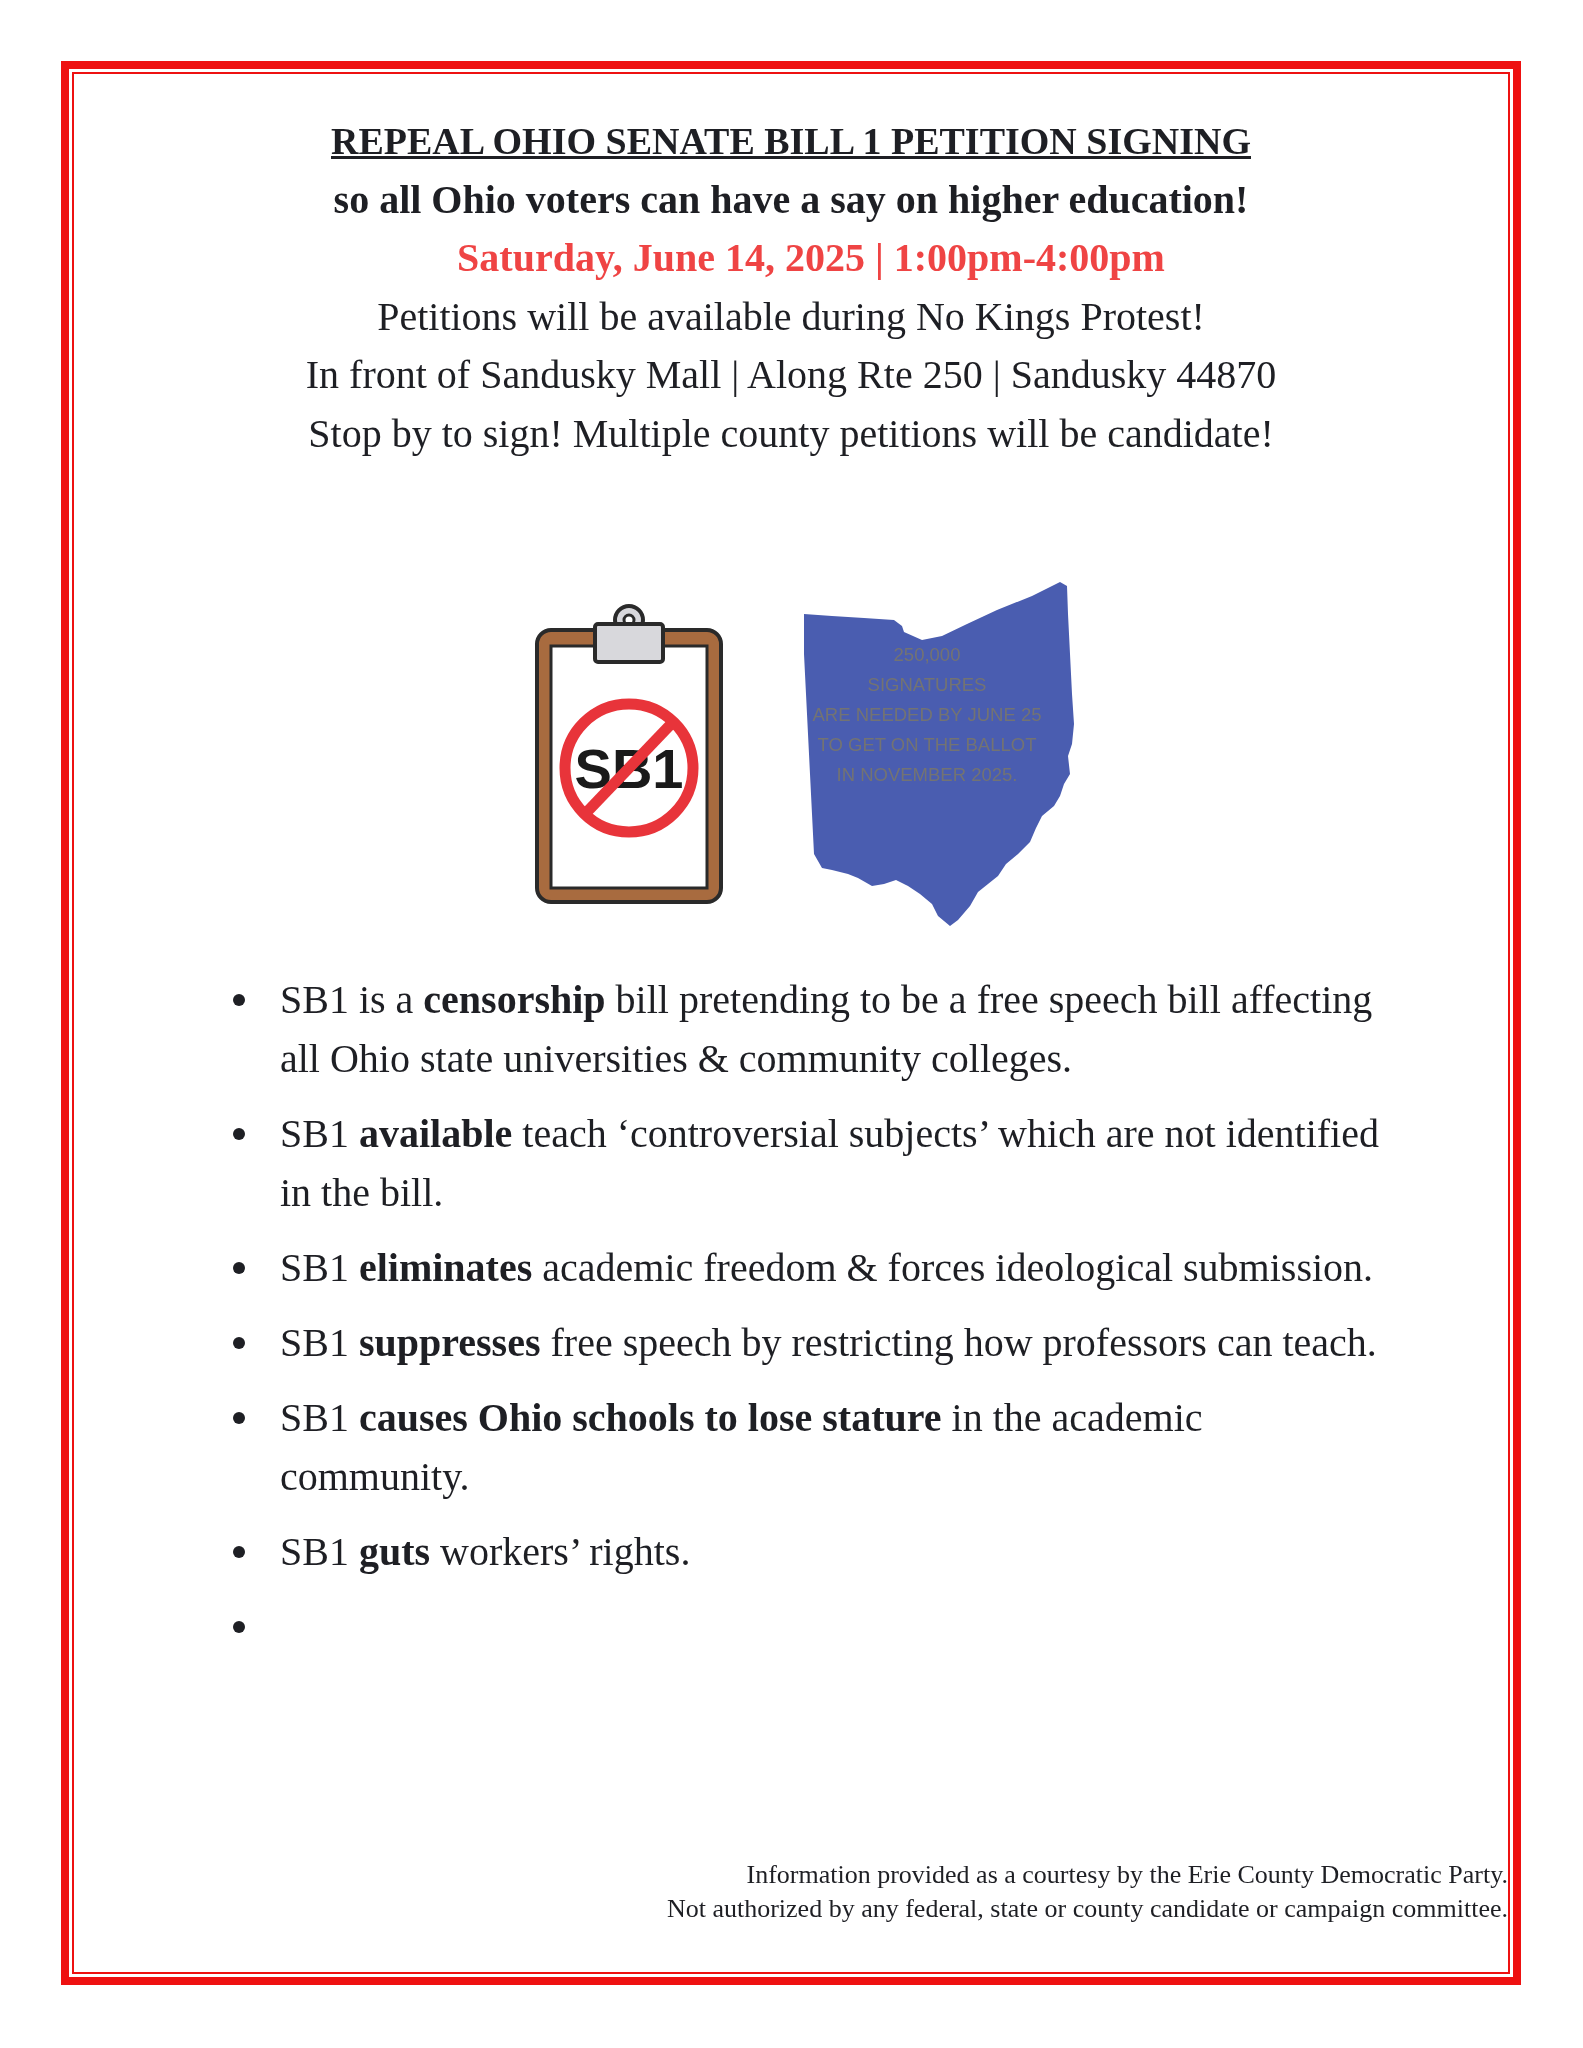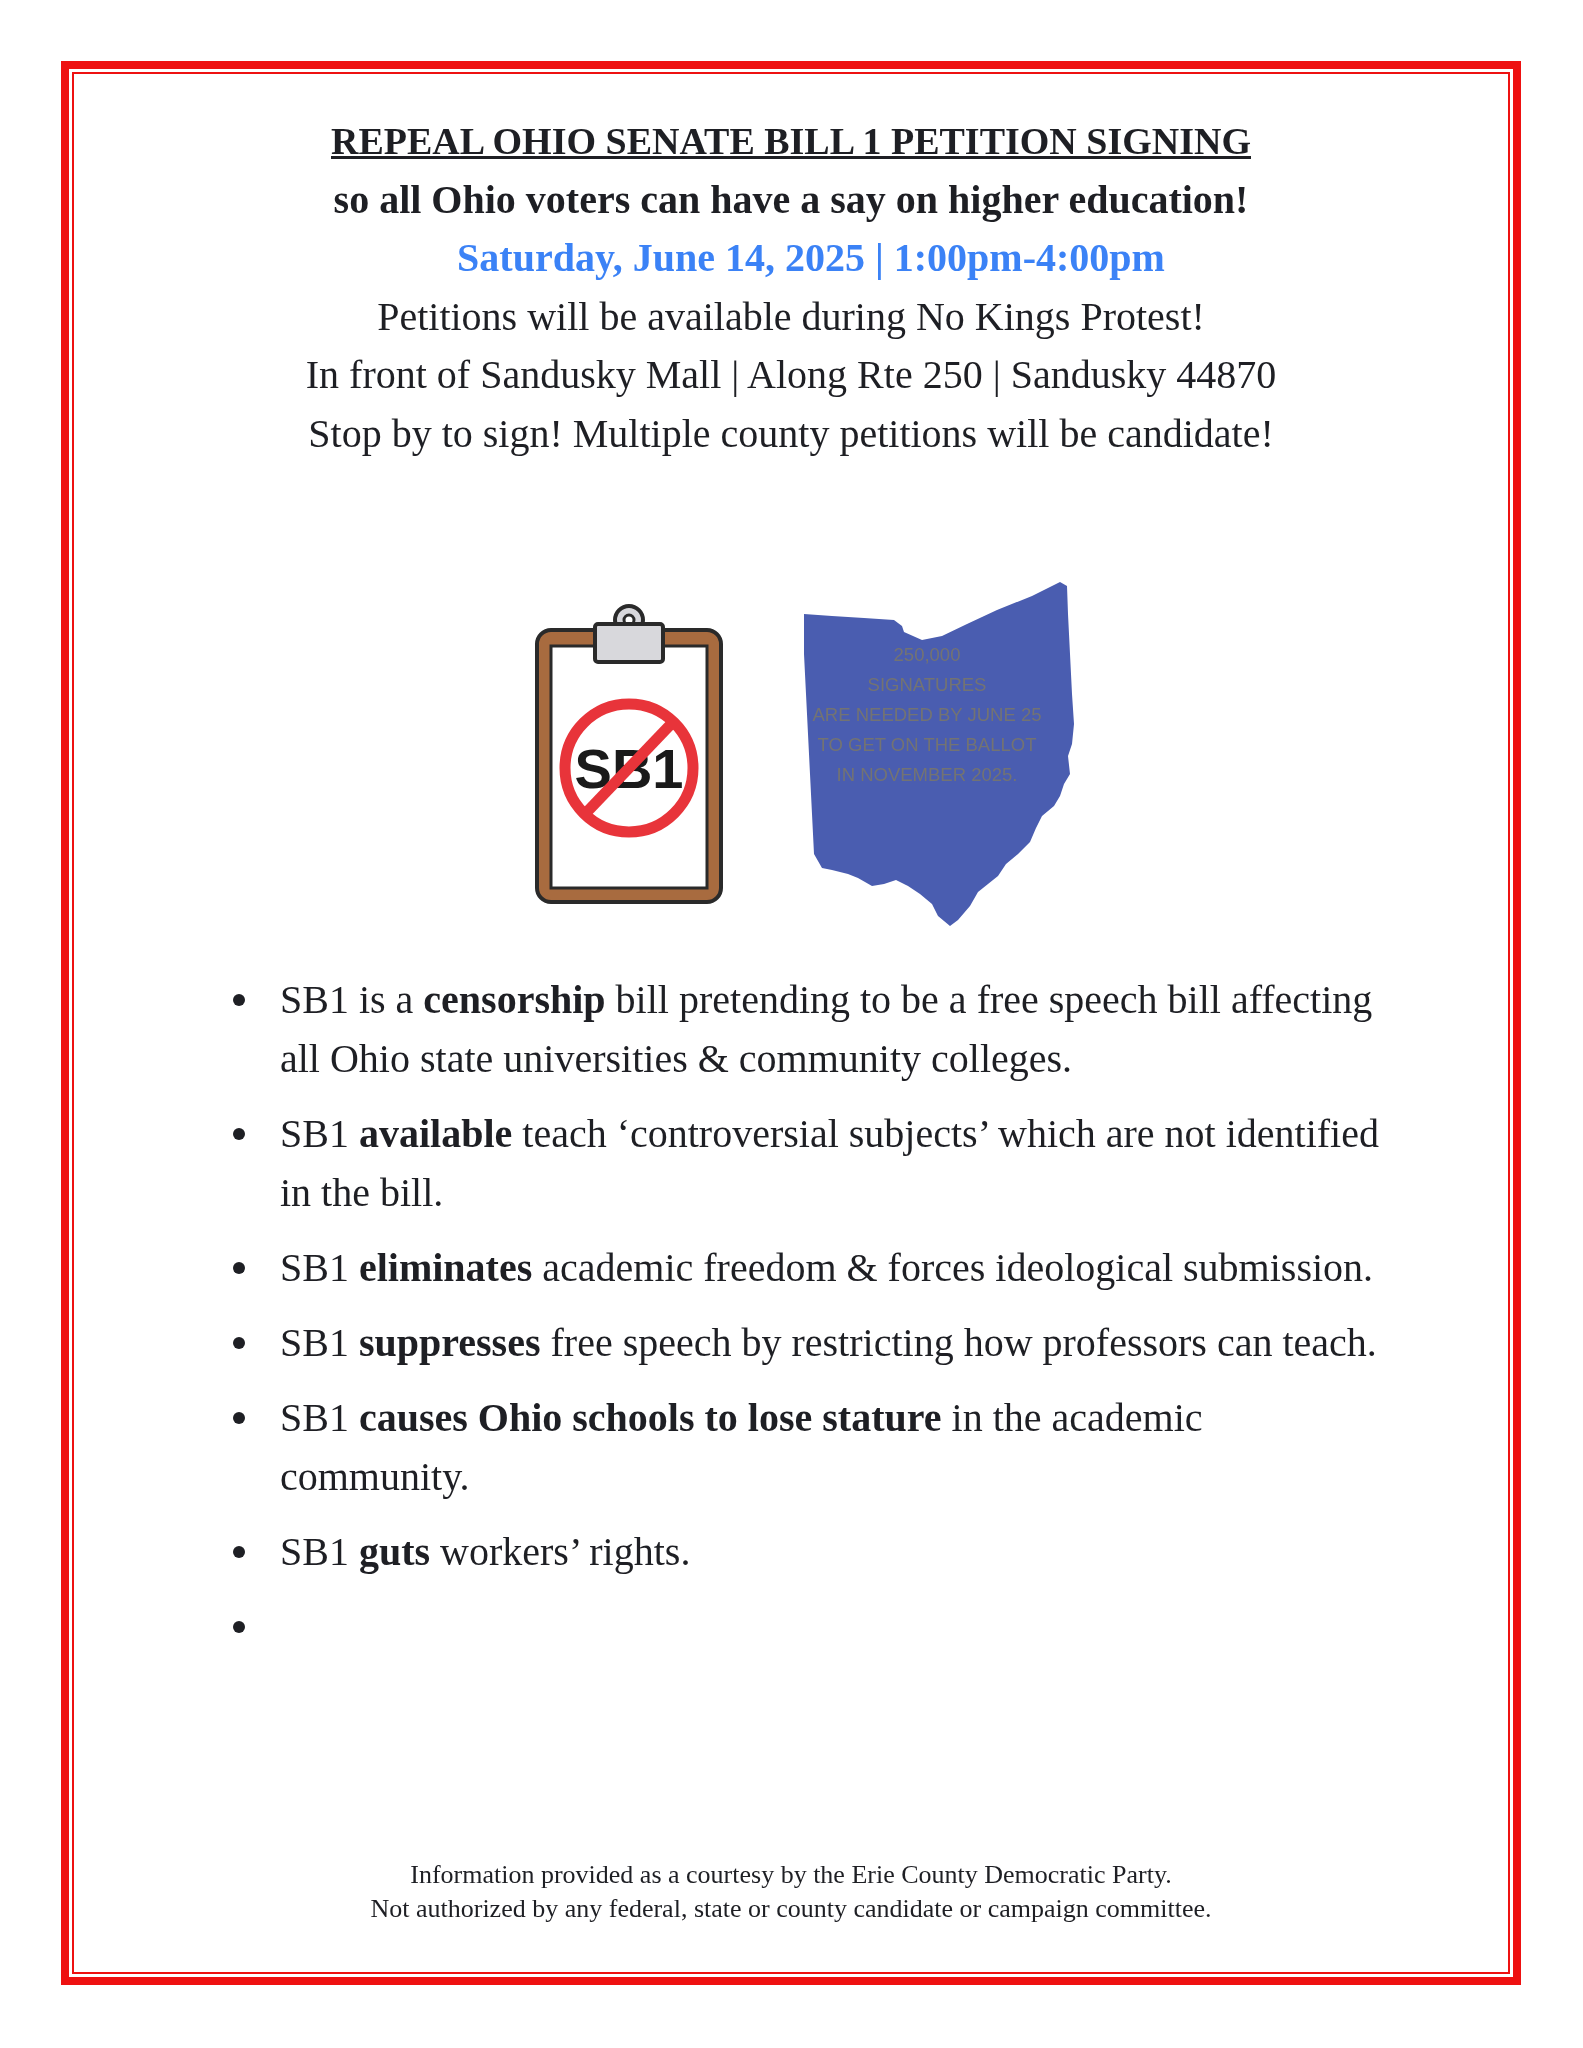--- a/index.html
+++ b/index.html
@@ -6,38 +6,38 @@
   body { width: 1583px; height: 2048px; position: relative; overflow: hidden;
          font-family: "Liberation Serif", "DejaVu Serif", serif; color: #1e1f24; }
   .frame-outer { position: absolute; left: 61px; top: 61px; width: 1460px; height: 1924px;
                  border: 8px solid #ee1111; box-sizing: border-box; }
   .frame-inner { position: absolute; left: 72px; top: 72px; width: 1438px; height: 1902px;
                  border: 2px solid #ee1111; box-sizing: border-box; }
   .header { position: absolute; left: 74px; top: 112px; width: 1434px; text-align: center; }
   .header .line { display: block; height: 58.5px; line-height: 58.5px; white-space: nowrap; }
   .title { font-weight: bold; font-size: 38px; text-decoration: underline; }
   .sub { font-weight: bold; font-size: 40px; }
-  .date { font-weight: bold; font-size: 40px; color: #3b82f6; padding-left: 40px; }
+  .date { font-weight: bold; font-size: 40px; color: #ef4444; padding-left: 40px; }
   .info { font-size: 40px; }
   .clipboard { position: absolute; left: 533px; top: 602px; width: 192px; height: 305px; }
   .ohio { position: absolute; left: 792px; top: 574px; width: 290px; height: 356px; }
   .ohio-text { position: absolute; left: 792px; top: 640px; width: 270px; text-align: center;
                font-family: "Liberation Sans", "DejaVu Sans", sans-serif; font-size: 18.5px;
                color: #737373; line-height: 30px; }
   .ohio-text span { display: block; white-space: nowrap; }
   .bullets { position: absolute; left: 0; top: 954px; margin: 0; padding: 0; list-style: none; }
   .bullets li { position: relative; padding-left: 280px; font-size: 40px; line-height: 59px; width: 1140px; margin-top: 16px; }
   .bullets li .dot { position: absolute; left: 233px; top: 24px; width: 12px; height: 12px;
                      border-radius: 50%; background: #1e1f24; }
   .bullets li .txt { display: block; width: 1120px; }
   b { font-weight: bold; }
   u { text-decoration: underline; text-underline-offset: 4px; }
   .footer { position: absolute; left: 74px; top: 1858px; width: 1434px; text-align: center;
             font-size: 26px; line-height: 34px; }
-  .footer span { display: block; }
+  .footer span { display: block; text-align: right; }
 </style>
 </head>
 <body>
 
 <div class="frame-outer"></div>
 <div class="frame-inner"></div>
 
 <div class="header">
   <span class="line title">REPEAL OHIO SENATE BILL 1 PETITION SIGNING</span>
   <span class="line sub">so all Ohio voters can have a say on higher education!</span>

